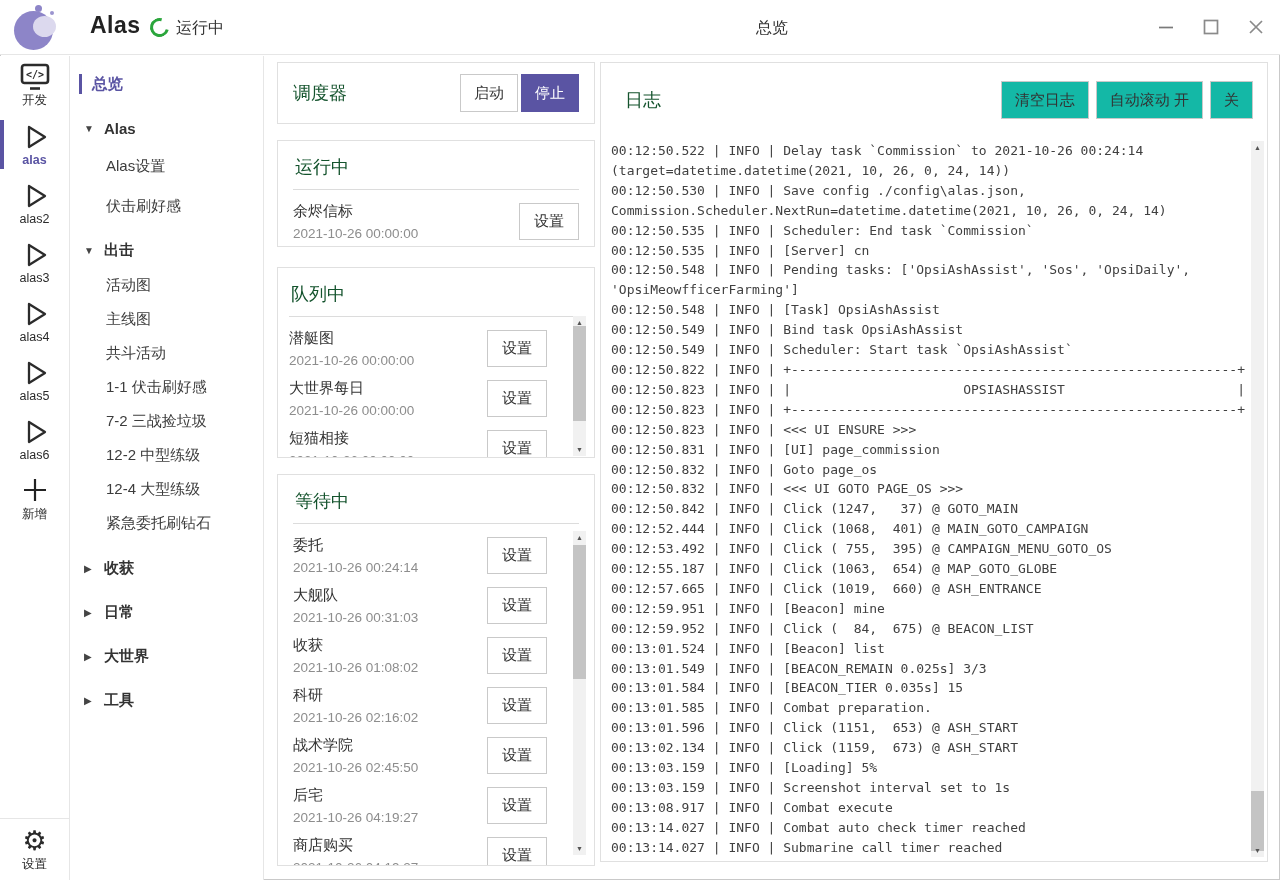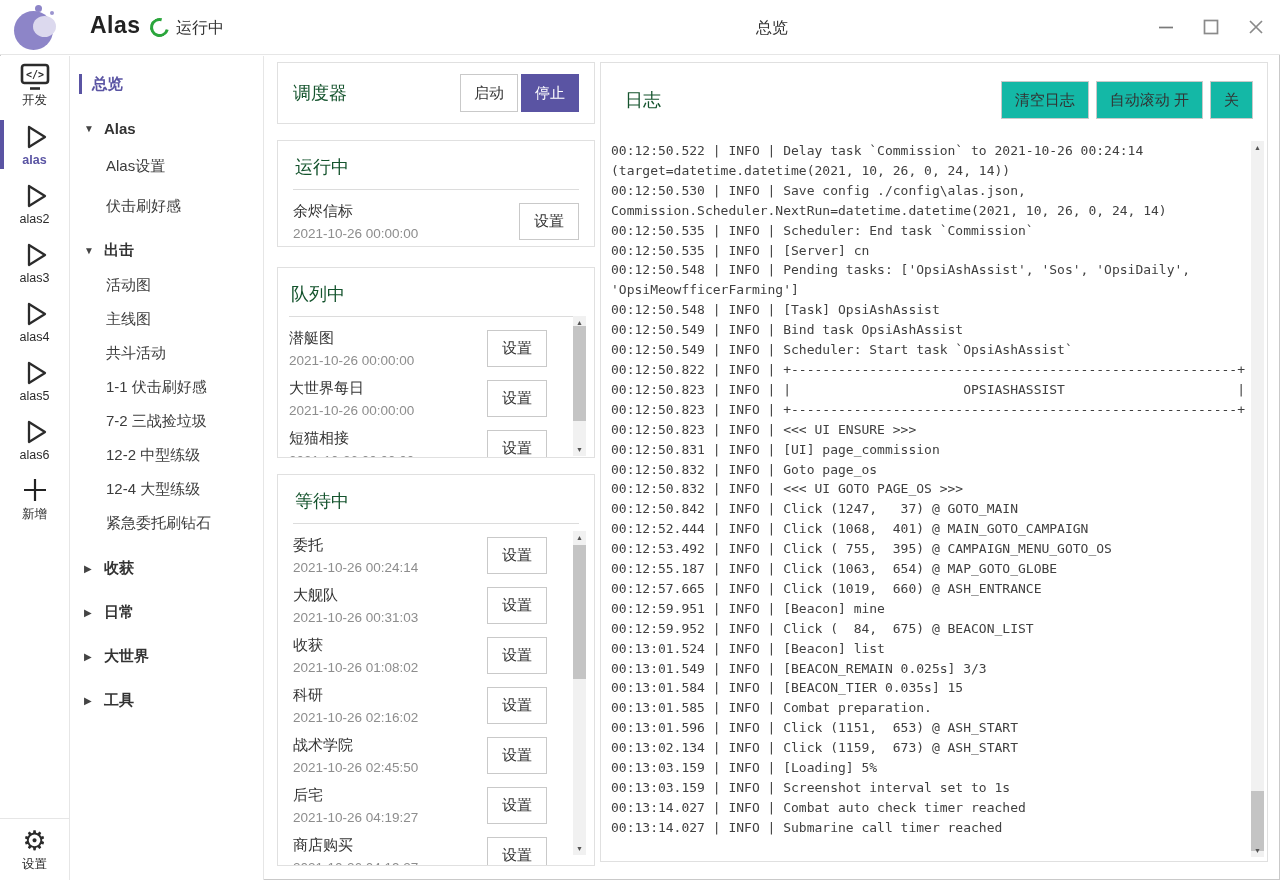--- a/index.html
+++ b/index.html
@@ -424,20 +424,21 @@
       <div class="log-line">00:13:01.585 | INFO | Combat preparation.</div>
 
       <div class="log-line">00:13:01.596 | INFO | Click (1151,  653) @ ASH_START</div>
 
       <div class="log-line">00:13:02.134 | INFO | Click (1159,  673) @ ASH_START</div>
 
       <div class="log-line">00:13:03.159 | INFO | [Loading] 5%</div>
 
       <div class="log-line">00:13:03.159 | INFO | Screenshot interval set to 1s</div>
 
+      <div class="log-line">00:13:08.917 | INFO | Combat execute</div>
 
       <div class="log-line">00:13:14.027 | INFO | Combat auto check timer reached</div>
 
       <div class="log-line">00:13:14.027 | INFO | Submarine call timer reached</div>
     </div>
   <div class="vscroll">
     <div class="sarrow up">▲</div>
     <div class="thumb" style="top:650px;height:60px;"></div>
     <div class="sarrow down">▼</div>
   </div>

